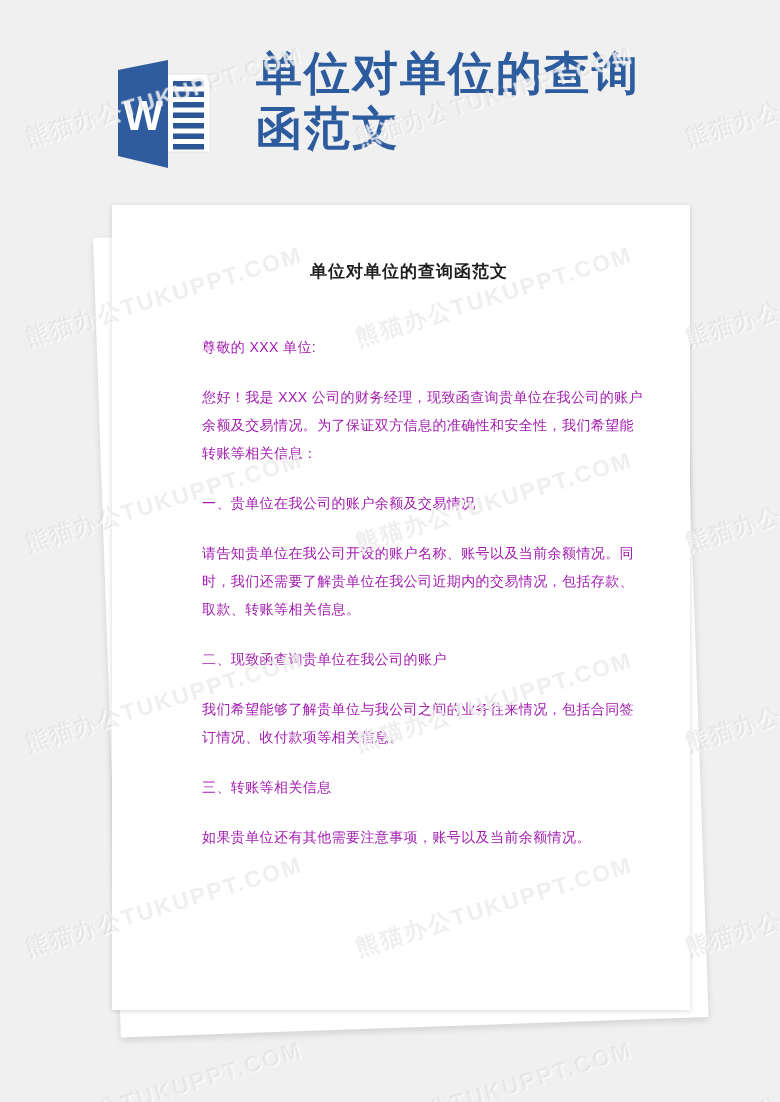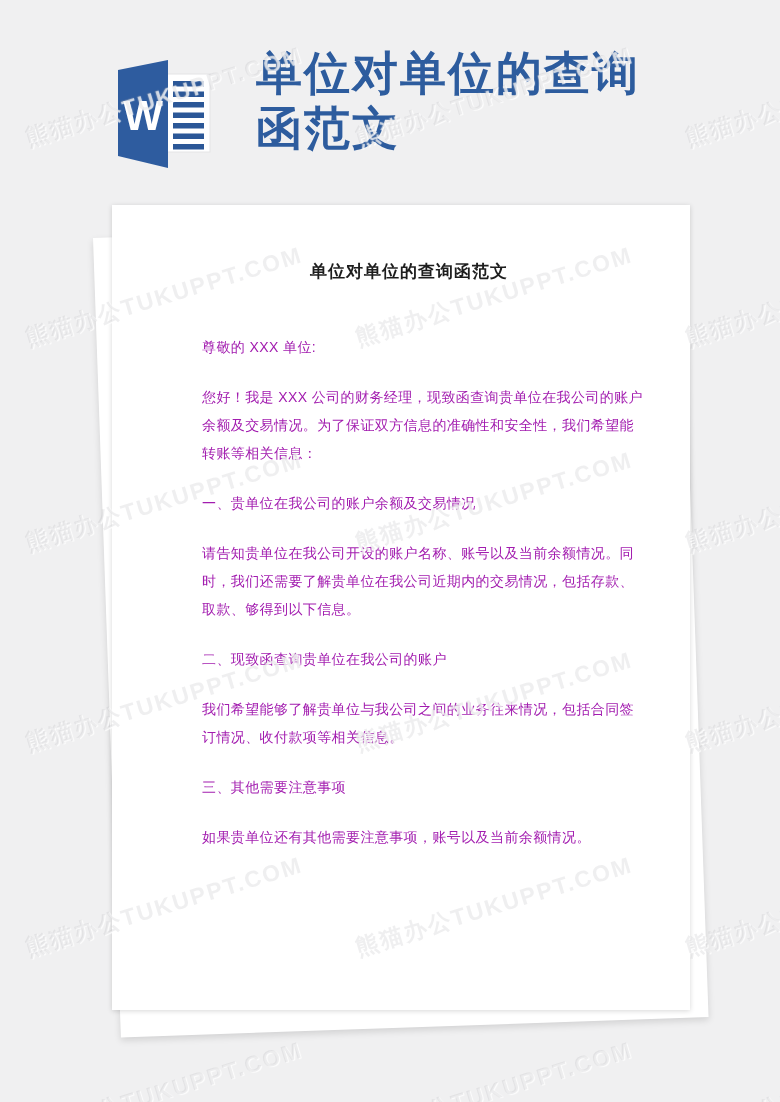--- a/index.html
+++ b/index.html
@@ -108,31 +108,31 @@
     <p class="docline">您好！我是 XXX 公司的财务经理，现致函查询贵单位在我公司的账户</p>
     <p class="docline">余额及交易情况。为了保证双方信息的准确性和安全性，我们希望能</p>
     <p class="docline">转账等相关信息：</p>
   </div>
 
   <p class="docline block">一、贵单位在我公司的账户余额及交易情况</p>
 
   <div class="block">
     <p class="docline">请告知贵单位在我公司开设的账户名称、账号以及当前余额情况。同</p>
     <p class="docline">时，我们还需要了解贵单位在我公司近期内的交易情况，包括存款、</p>
-    <p class="docline">取款、够得到以下信息。</p>
+    <p class="docline">取款、转账等相关信息。</p>
   </div>
 
   <p class="docline block">二、现致函查询贵单位在我公司的账户</p>
 
   <div class="block">
     <p class="docline">我们希望能够了解贵单位与我公司之间的业务往来情况，包括合同签</p>
     <p class="docline">订情况、收付款项等相关信息。</p>
   </div>
 
-  <p class="docline block">三、其他需要注意事项</p>
+  <p class="docline block">三、转账等相关信息</p>
 
   <div class="block">
     <p class="docline">如果贵单位还有其他需要注意事项，账号以及当前余额情况。</p>
   </div>
 </div>
 
 <div class="wm-layer">
   <div class="wm-row">
     <span class="wm">熊猫办公TUKUPPT.COM</span>
     <span class="wm">熊猫办公TUKUPPT.COM</span>

